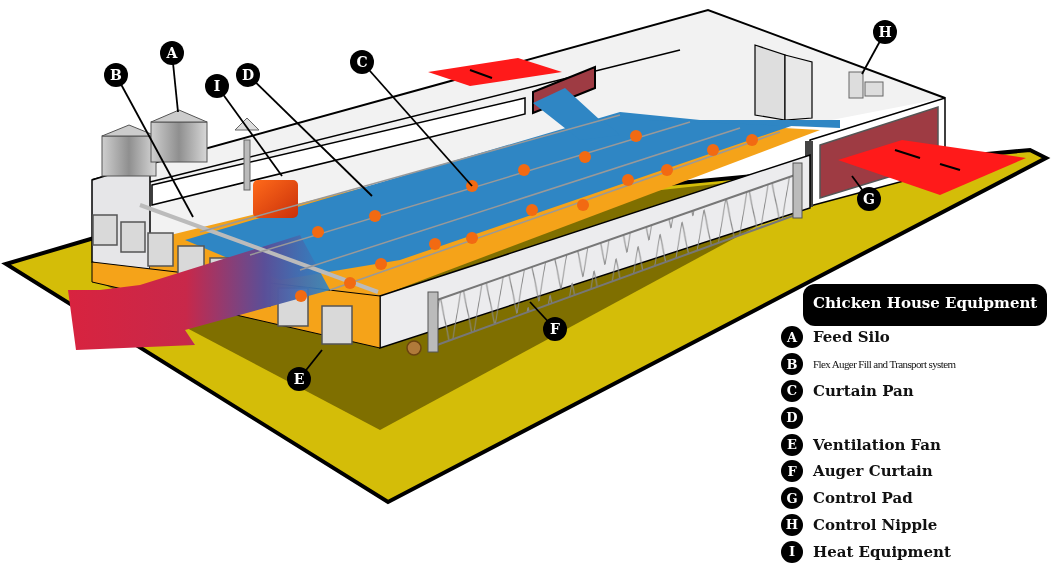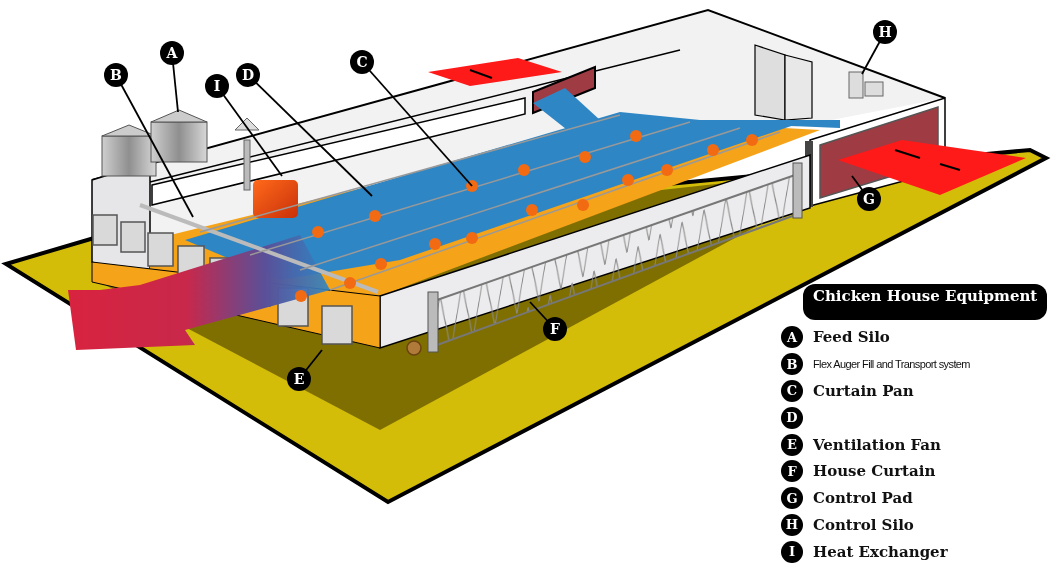--- a/index.html
+++ b/index.html
@@ -1,23 +1,23 @@
 <!DOCTYPE html>
 <html><head>
 <meta charset="utf-8">
 <style>
   html,body{margin:0;padding:0;background:#ffffff;}
   body{width:1062px;height:568px;position:relative;overflow:hidden;font-family:"DejaVu Serif","Liberation Serif",serif;}
   #diagram{position:absolute;left:0;top:0;width:1062px;height:568px;}
-  .legend-title{position:absolute;left:803px;top:284px;height:36px;padding:0 10px;background:#000;color:#fff;border-radius:12px;font-family:"DejaVu Serif",serif;font-weight:bold;font-size:15px;line-height:24px;white-space:nowrap;}
+  .legend-title{position:absolute;left:803px;top:284px;height:28px;padding:7px 10px;background:#000;color:#fff;border-radius:12px;font-family:"DejaVu Serif",serif;font-weight:bold;font-size:15px;line-height:24px;white-space:nowrap;}
   .legend-list{position:absolute;left:781px;top:324px;margin:0;padding:0;list-style:none;}
   .legend-item{display:flex;align-items:center;height:26.8px;}
   .legend-badge{width:22px;height:22px;border-radius:50%;background:#000;color:#fff;font-family:"DejaVu Serif",serif;font-weight:bold;font-size:13px;display:flex;align-items:center;justify-content:center;flex:0 0 22px;}
   .legend-label{margin-left:10px;font-family:"DejaVu Serif",serif;font-weight:bold;font-size:15px;color:#111;white-space:nowrap;}
-  .legend-label.small{font-size:11px;letter-spacing:-0.6px;font-weight:normal;font-family:Liberation Sans, sans-serif;}
+  .legend-label.small{font-size:11px;letter-spacing:-0.6px;font-weight:normal;font-family:Liberation Serif, serif;}
   .callout text{font-family:"DejaVu Serif",serif;font-weight:bold;font-size:14px;fill:#fff;}
 </style>
 </head>
 <body>
 
 <svg id="diagram" viewBox="0 0 1062 568" xmlns="http://www.w3.org/2000/svg">
   <defs>
     <linearGradient id="exhaustGrad" x1="0" y1="0" x2="1" y2="0">
       <stop offset="0" stop-color="#d8233f"></stop>
       <stop offset="0.45" stop-color="#c8284a"></stop>
@@ -212,27 +212,27 @@
     </li>
   <li class="legend-item">
       <span class="legend-badge">D</span>
     </li>
   <li class="legend-item">
       <span class="legend-badge">E</span>
       <span class="legend-label">Ventilation Fan</span>
     </li>
   <li class="legend-item">
       <span class="legend-badge">F</span>
-      <span class="legend-label">House Curtain</span>
+      <span class="legend-label">Auger Curtain</span>
     </li>
   <li class="legend-item">
       <span class="legend-badge">G</span>
       <span class="legend-label">Control Pad</span>
     </li>
   <li class="legend-item">
       <span class="legend-badge">H</span>
-      <span class="legend-label">Control Silo</span>
+      <span class="legend-label">Control Nipple</span>
     </li>
   <li class="legend-item">
       <span class="legend-badge">I</span>
-      <span class="legend-label">Heat Exchanger</span>
+      <span class="legend-label">Heat Equipment</span>
     </li>
 </ul>
 
 </body></html>

